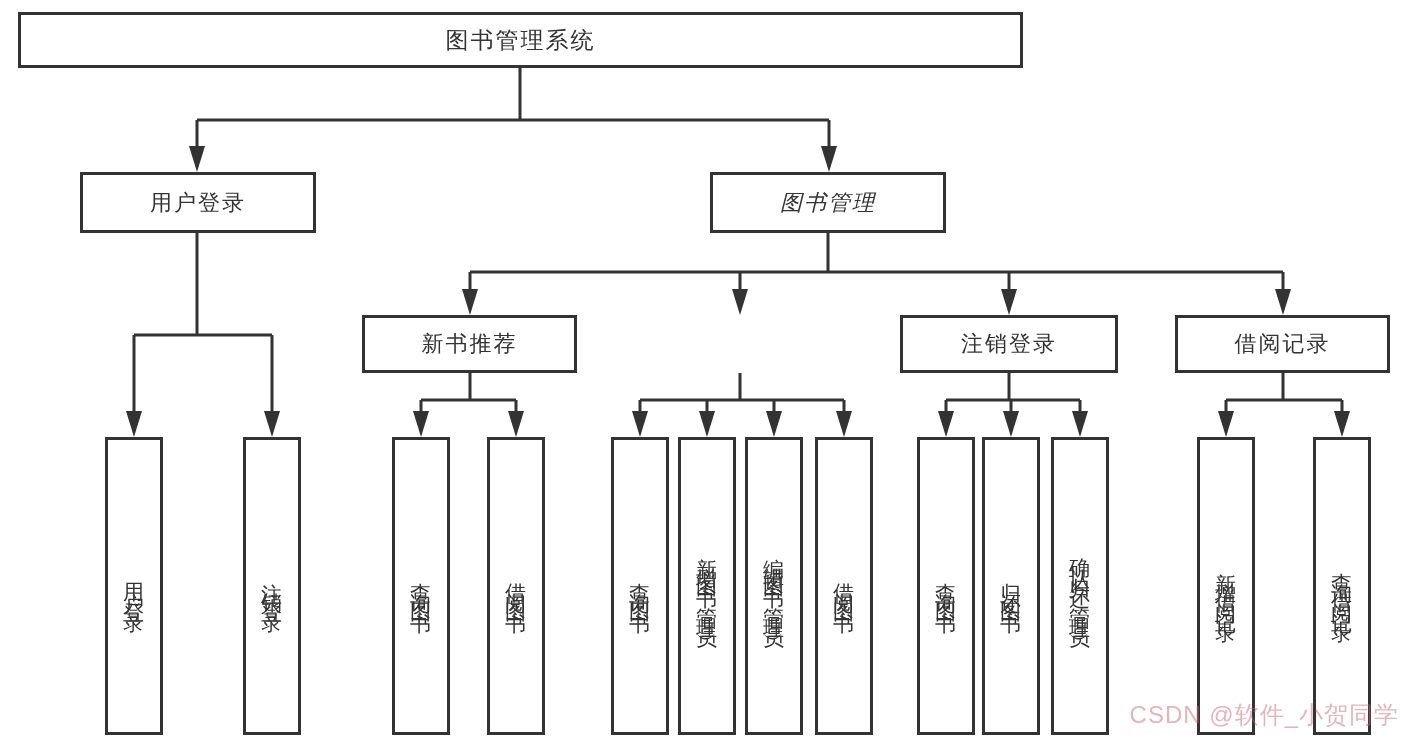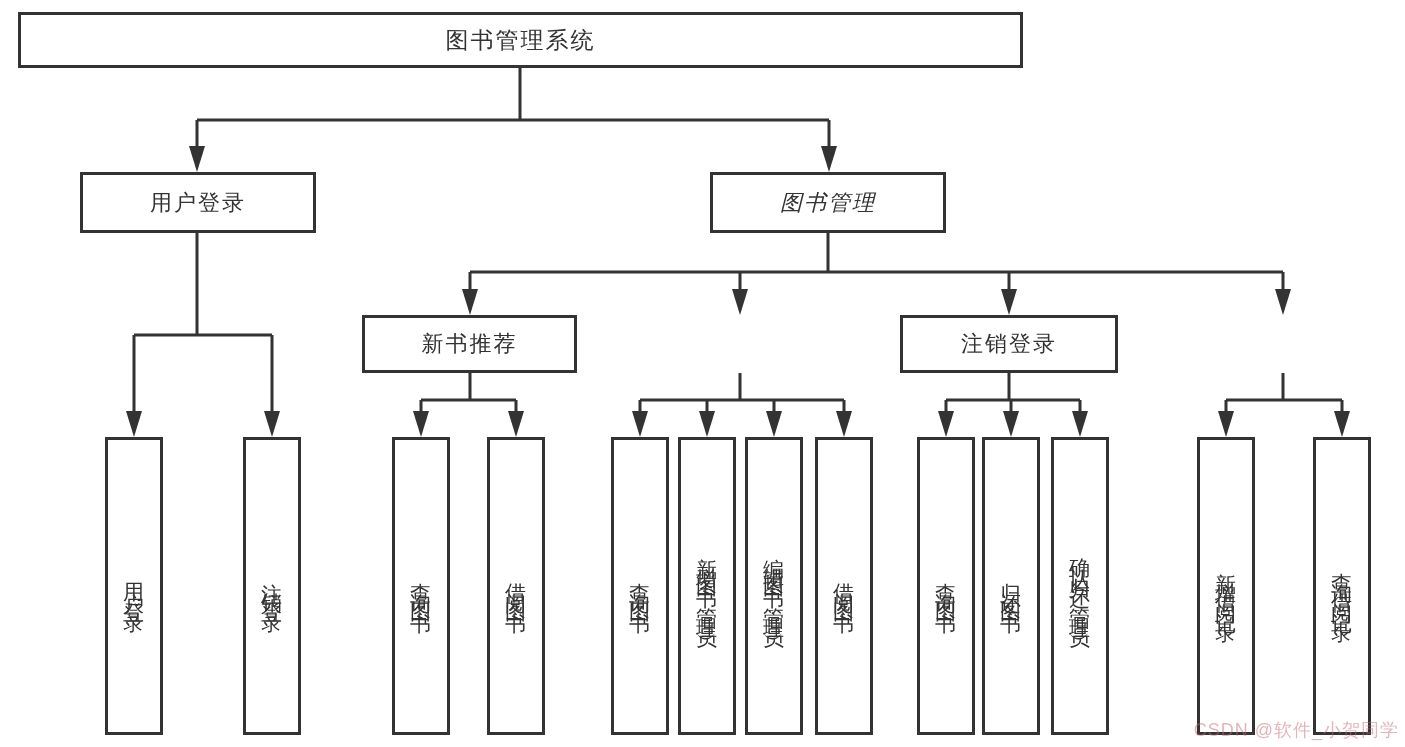--- a/index.html
+++ b/index.html
@@ -47,22 +47,22 @@
   #l-bb-add      { left: 678px; }
   #l-bb-edit     { left: 745px; }
   #l-bb-borrow   { left: 815px; }
   #l-cb-query    { left: 917px; }
   #l-cb-return   { left: 982px; }
   #l-cb-confirm  { left: 1051px; }
   #l-br-add      { left: 1197px; }
   #l-br-query    { left: 1313px; }
   #watermark {
     position: absolute;
-    right: 6px; bottom: 5px;
-    font-size: 18px;
+    right: 6px; bottom: 16px;
+    font-size: 24px;
     color: rgba(198, 108, 120, 0.5);
     letter-spacing: 1px;
     z-index: 3;
     white-space: nowrap;
   }
 </style>
 </head>
 <body>
 
 <div id="stage">
@@ -117,20 +117,23 @@
   <div class="box" id="n-book-mgmt">
     <span class="h-label">图书管理</span>
   </div>
 
   <div class="box" id="n-new-rec">
     <span class="h-label">新书推荐</span>
   </div>
   <div class="box" id="n-current">
     <span class="h-label">注销登录</span>
   </div>
+  <div class="box" id="n-records">
+    <span class="h-label">借阅记录</span>
+  </div>
 
   <div class="box leaf" id="l-login">
     <span class="leaf-label">用户登录</span>
   </div>
   <div class="box leaf" id="l-logout">
     <span class="leaf-label">注销登录</span>
   </div>
 
   <div class="box leaf" id="l-rec-query">
     <span class="leaf-label">查询图书</span>

